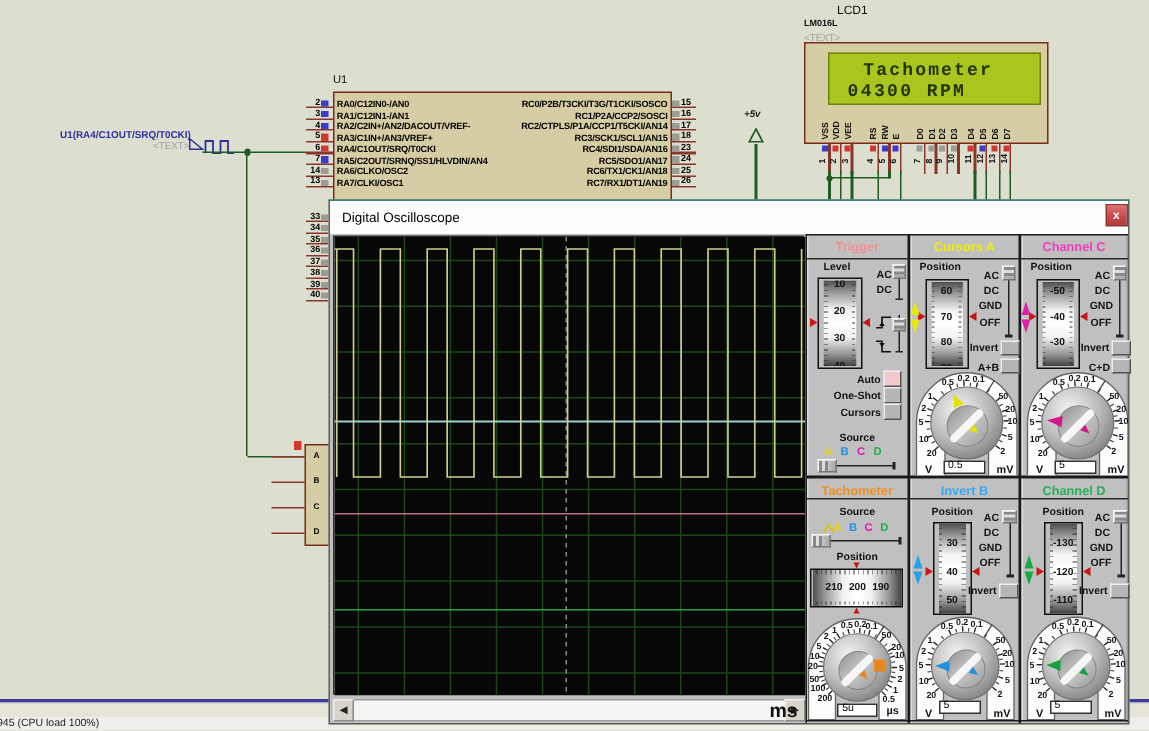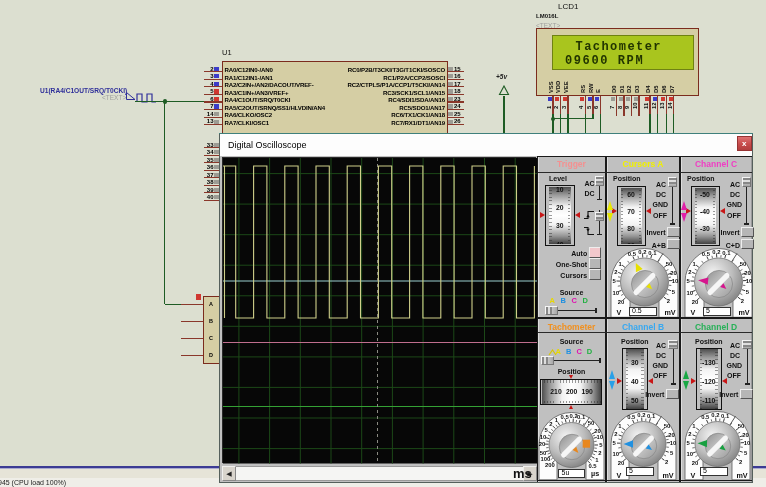--- a/index.html
+++ b/index.html
@@ -118,21 +118,21 @@
 <svg style="position:absolute;left:498px;top:85px" width="13" height="12" viewBox="0 0 13 12">
     <path d="M6,1 L10.5,9.5 L1.5,9.5 Z" fill="none" stroke="#1E5C24" stroke-width="1.1"></path>
   </svg>
 <div style="position:absolute;left:503.4px;top:96px;width:1.2px;height:38px;background:#1E5C24;"></div>
 <div style="position:absolute;left:536px;top:1.5px;font-size:8px;line-height:9px;color:#111;font-weight:normal;white-space:nowrap;padding-left:22px;">LCD1</div>
 <div style="position:absolute;left:536px;top:13px;font-size:6px;line-height:7px;color:#111;font-weight:bold;white-space:nowrap;">LM016L</div>
 <div style="position:absolute;left:536px;top:21.5px;font-size:6.5px;line-height:7.5px;color:#A0A09E;font-weight:normal;white-space:nowrap;">&lt;TEXT&gt;</div>
 <div style="position:absolute;left:535.5px;top:28px;width:163.5px;height:68px;background:#D5CEA4;border:1px solid #7B2B1D;"></div>
 <div style="position:absolute;left:552px;top:35px;width:142px;height:35px;background:#A9C51E;border:1px solid #6F8212;"></div>
 <div style="position:absolute;left:575.5px;top:40.5px;font-size:12px;line-height:13px;color:#223500;font-weight:bold;white-space:nowrap;font-family:'Liberation Mono',monospace;letter-spacing:1.45px;">Tachometer</div>
-<div style="position:absolute;left:565px;top:54.8px;font-size:12px;line-height:13px;color:#223500;font-weight:bold;white-space:nowrap;font-family:'Liberation Mono',monospace;letter-spacing:1.6px;">09600 RPM</div>
+<div style="position:absolute;left:565px;top:54.8px;font-size:12px;line-height:13px;color:#223500;font-weight:bold;white-space:nowrap;font-family:'Liberation Mono',monospace;letter-spacing:1.6px;">04300 RPM</div>
 <div style="position:absolute;left:540.8px;top:78.5px;width:21px;height:7px;transform:rotate(-90deg);transform-origin:center;font-size:5.8px;font-weight:bold;color:#111;line-height:7px;">VSS</div>
 <div style="position:absolute;left:552.45px;top:96px;width:1.1px;height:19.5px;background:#8A372A;"></div>
 <div style="position:absolute;left:547.8px;top:97px;width:4.2px;height:4.2px;background:#3C3CC8;"></div>
 <div style="position:absolute;left:543.8px;top:100px;width:11px;height:7px;transform:rotate(-90deg);transform-origin:center;font-size:5.8px;font-weight:bold;color:#111;line-height:7px;">1</div>
 <div style="position:absolute;left:552.4px;top:114px;width:1.2px;height:20px;background:#1E5C24;"></div>
 <div style="position:absolute;left:548.3px;top:78.5px;width:21px;height:7px;transform:rotate(-90deg);transform-origin:center;font-size:5.8px;font-weight:bold;color:#111;line-height:7px;">VDD</div>
 <div style="position:absolute;left:559.95px;top:96px;width:1.1px;height:19.5px;background:#8A372A;"></div>
 <div style="position:absolute;left:555.3px;top:97px;width:4.2px;height:4.2px;background:#D03830;"></div>
 <div style="position:absolute;left:551.3px;top:100px;width:11px;height:7px;transform:rotate(-90deg);transform-origin:center;font-size:5.8px;font-weight:bold;color:#111;line-height:7px;">2</div>
 <div style="position:absolute;left:559.9px;top:114px;width:1.2px;height:20px;background:#1E5C24;"></div>
@@ -246,21 +246,21 @@
 <div style="position:absolute;left:750.8px;top:155.5px;width:1.0px;height:326.5px;background:#9a9a9a;"></div>
 <div style="position:absolute;left:537.6px;top:155.6px;width:214.89999999999998px;height:1.2px;background:#1a1a1a;"></div>
 <div style="position:absolute;left:537.6px;top:317.3px;width:214.89999999999998px;height:1.4px;background:#1a1a1a;"></div>
 <div style="position:absolute;left:537.6px;top:480.0px;width:214.89999999999998px;height:1.2px;background:#1a1a1a;"></div>
 <div style="position:absolute;left:537.6px;top:172.1px;width:214.89999999999998px;height:1.0px;background:#2a2a2a;"></div>
 <div style="position:absolute;left:537.6px;top:331.5px;width:214.89999999999998px;height:1.0px;background:#2a2a2a;"></div>
 <div style="position:absolute;left:511.5px;top:159px;width:120px;text-align:center;font-size:8.5px;font-weight:bold;color:#F49090;white-space:nowrap;">Trigger</div>
 <div style="position:absolute;left:583px;top:159px;width:120px;text-align:center;font-size:8.5px;font-weight:bold;color:#F0F000;white-space:nowrap;">Cursors A</div>
 <div style="position:absolute;left:656px;top:159px;width:120px;text-align:center;font-size:8.5px;font-weight:bold;color:#F03CC4;white-space:nowrap;">Channel C</div>
 <div style="position:absolute;left:511.5px;top:321.5px;width:120px;text-align:center;font-size:8.5px;font-weight:bold;color:#F09020;white-space:nowrap;">Tachometer</div>
-<div style="position:absolute;left:583px;top:321.5px;width:120px;text-align:center;font-size:8.5px;font-weight:bold;color:#38A8F0;white-space:nowrap;">Channel B</div>
+<div style="position:absolute;left:583px;top:321.5px;width:120px;text-align:center;font-size:8.5px;font-weight:bold;color:#38A8F0;white-space:nowrap;">Invert B</div>
 <div style="position:absolute;left:656px;top:321.5px;width:120px;text-align:center;font-size:8.5px;font-weight:bold;color:#28B058;white-space:nowrap;">Channel D</div>
 <div style="position:absolute;left:549px;top:175px;font-size:7px;line-height:8px;color:#111;font-weight:bold;white-space:nowrap;">Level</div>
 <div style="position:absolute;left:545px;top:185px;width:29.5px;height:60.5px;background:#BFBFBF;border:1px solid #111;"></div>
 <div style="position:absolute;left:549px;top:186.5px;width:21.5px;height:57.5px;overflow:hidden;">
     <div style="position:absolute;left:0;top:0;width:21.5px;height:57.5px;background:linear-gradient(180deg,#4E4E4E 0%,#9A9A9A 14%,#F2F2F2 34%,#FFFFFF 50%,#F2F2F2 66%,#969696 86%,#424242 100%);"></div>
     <div style="position:absolute;left:0;top:0;width:2.8px;height:57.5px;background:repeating-linear-gradient(180deg,transparent 0px,transparent 2.6px,#222 2.6px,#222 3.6px);opacity:.45;"></div>
     <div style="position:absolute;left:18.7px;top:0;width:2.8px;height:57.5px;background:repeating-linear-gradient(180deg,transparent 0px,transparent 2.6px,#222 2.6px,#222 3.6px);opacity:.45;"></div>
     <div style="position:absolute;left:0;top:-0.9px;width:21.5px;text-align:center;font-size:6.8px;line-height:7px;color:#111;font-weight:bold;">10</div>
     <div style="position:absolute;left:0;top:17.4px;width:21.5px;text-align:center;font-size:6.8px;line-height:7px;color:#111;font-weight:bold;">20</div>
     <div style="position:absolute;left:0;top:35.7px;width:21.5px;text-align:center;font-size:6.8px;line-height:7px;color:#111;font-weight:bold;">30</div>

